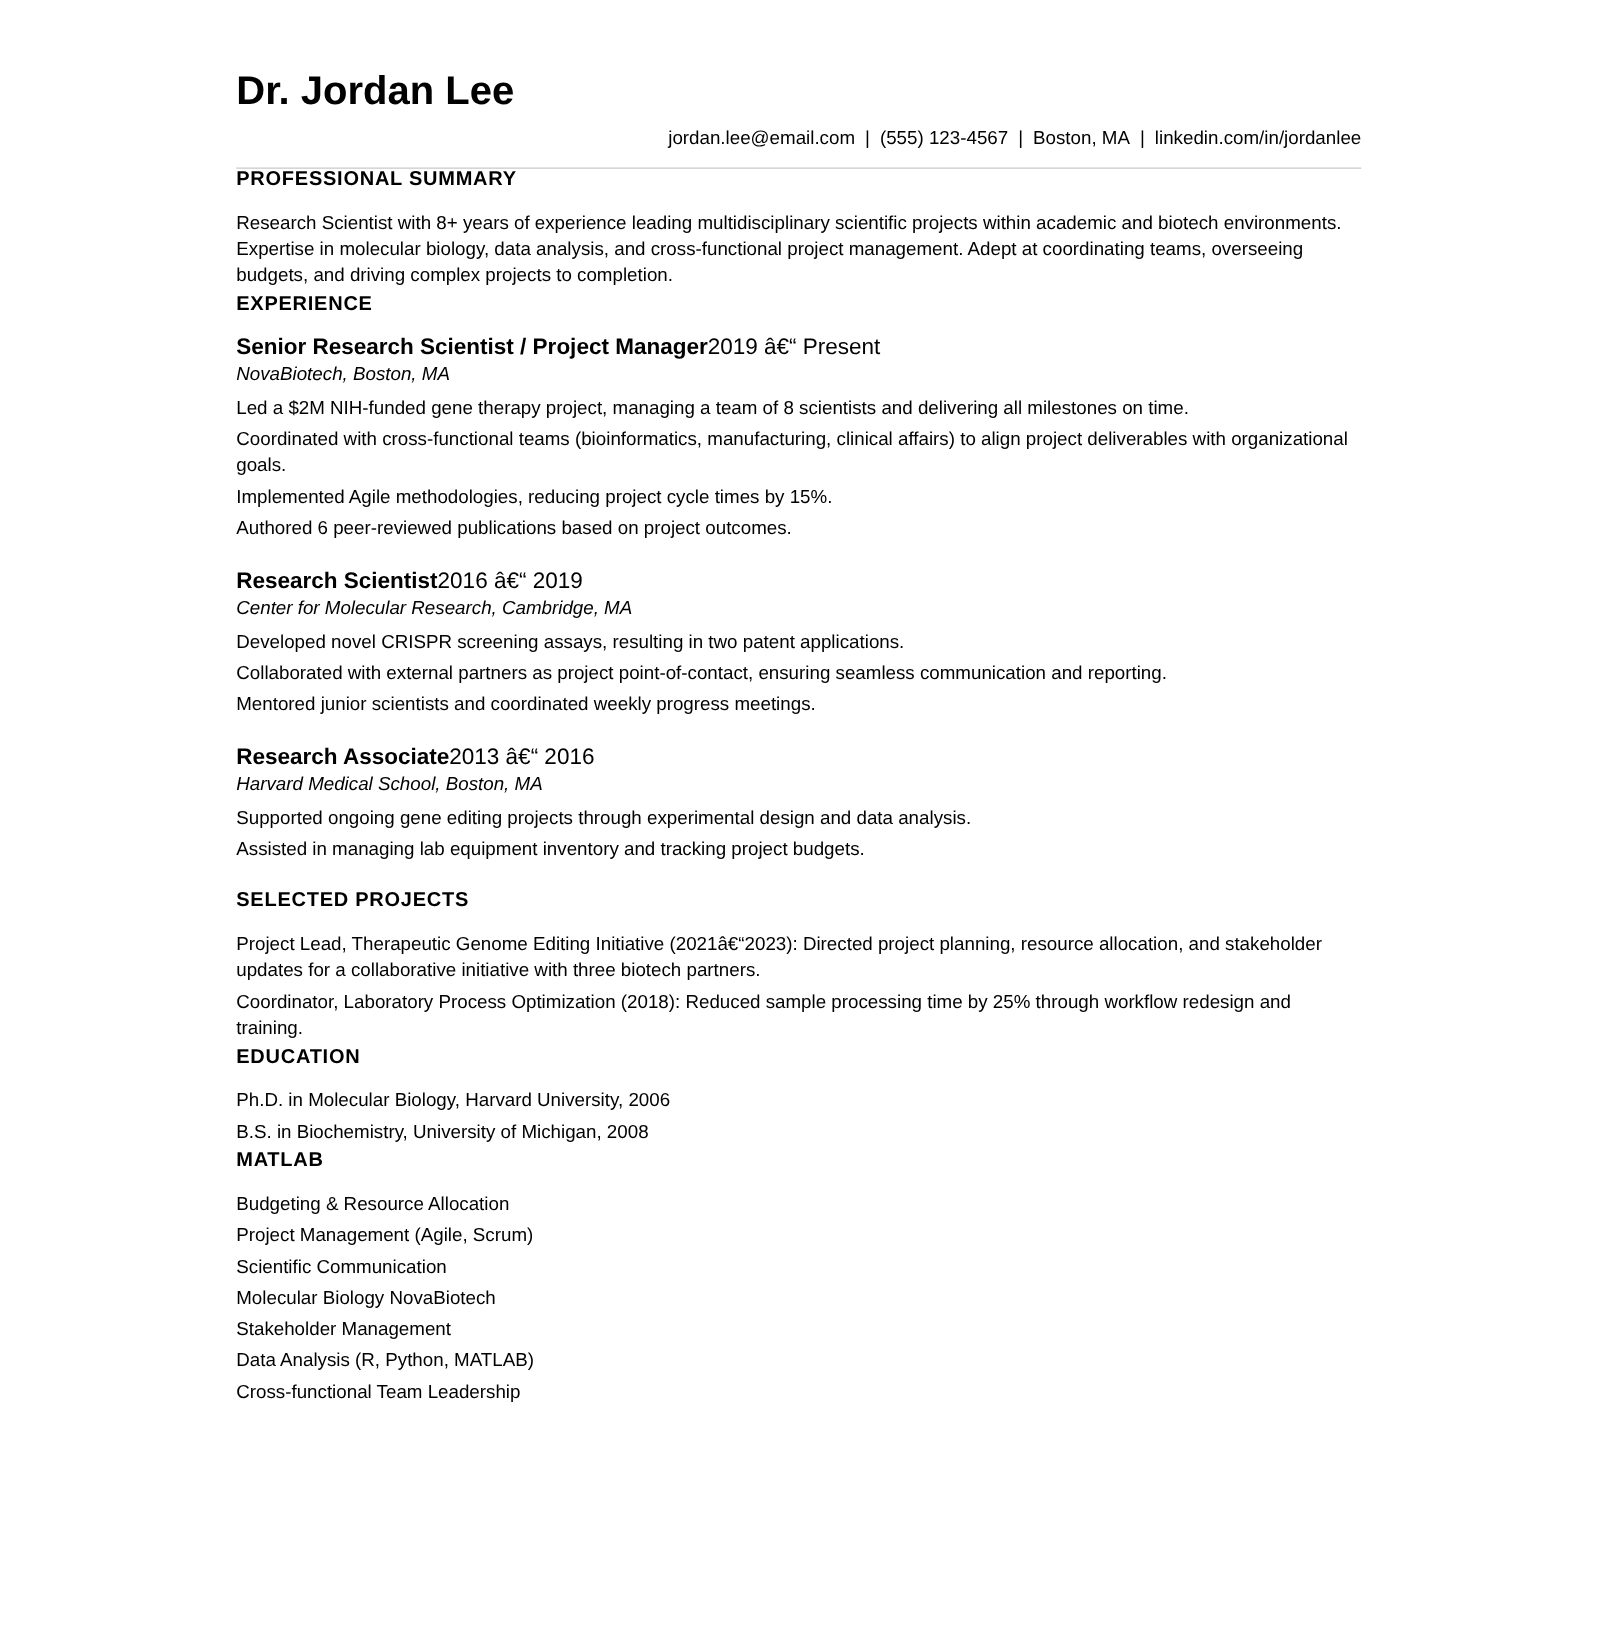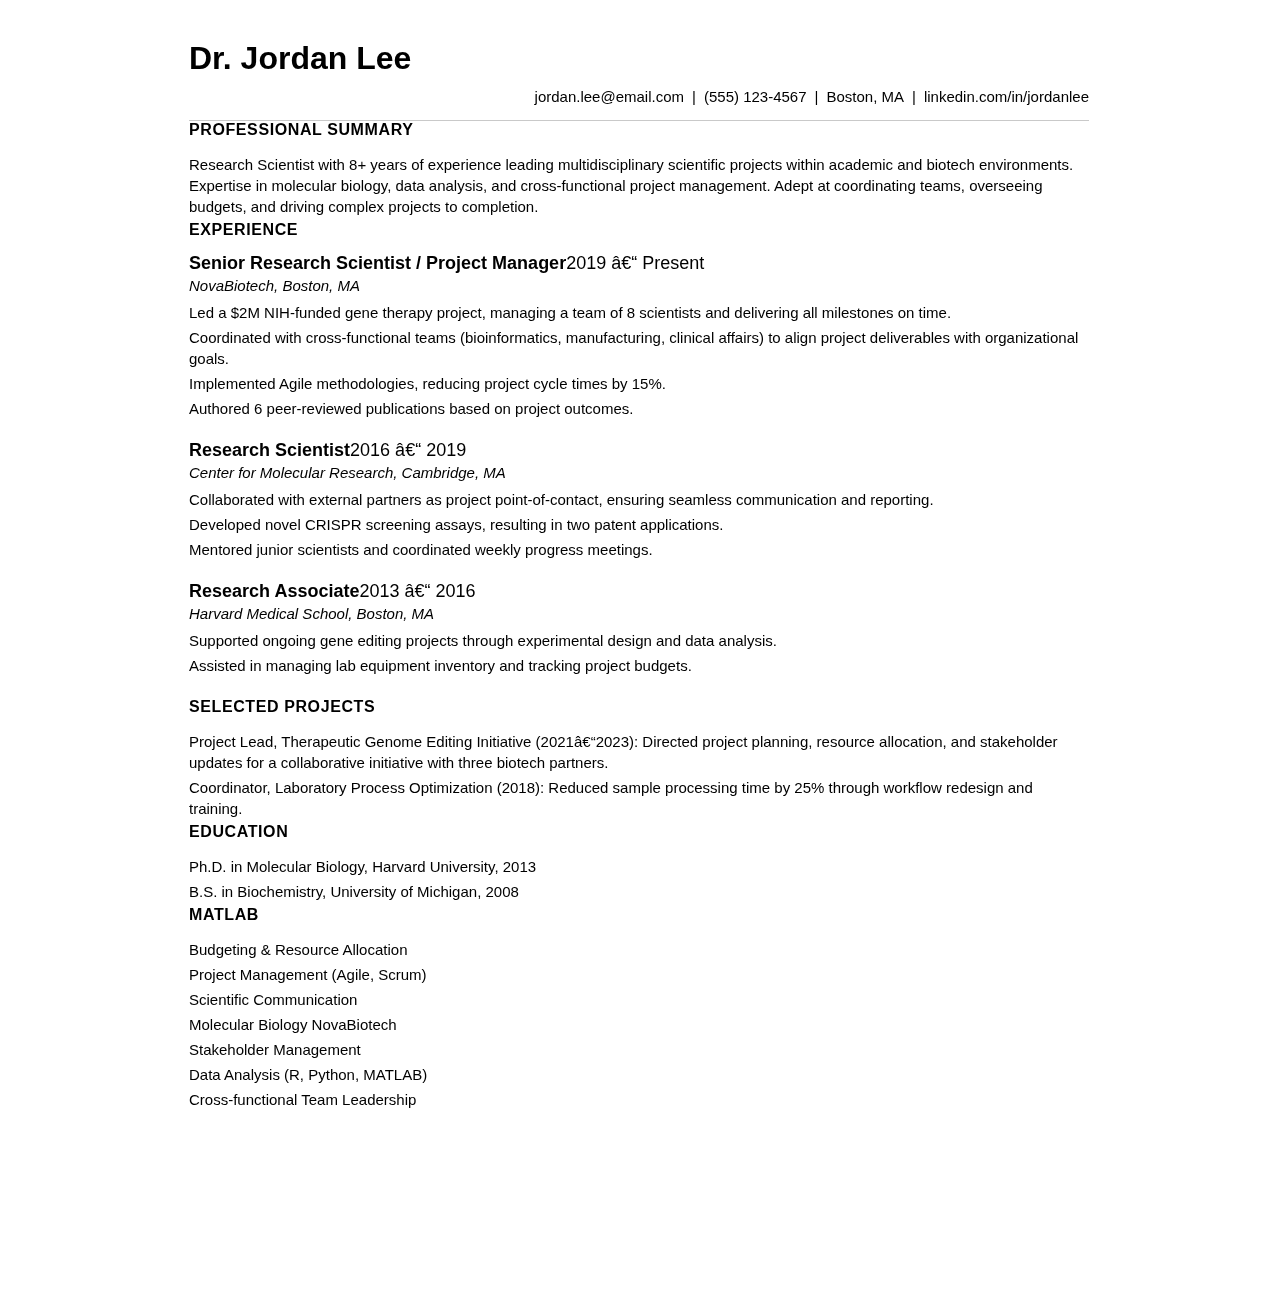--- a/index.html
+++ b/index.html
@@ -10,21 +10,21 @@
   }
   body {
     width: 1278px;
     height: 1300px;
     font-family: "Liberation Sans", sans-serif;
     color: #000000;
   }
   .page {
     width: 900px;
     margin: 0 auto;
-    padding-top: 40px;
+    padding-top: 54px;
   }
   .candidate-name {
     font-size: 32px;
     font-weight: bold;
     margin: 0 0 12px 0;
     line-height: 36px;
   }
   .contact-line {
     font-size: 15px;
     line-height: 18px;
@@ -107,22 +107,22 @@
       <p class="body-text">Implemented Agile methodologies, reducing project cycle times by 15%.</p>
       <p class="body-text">Authored 6 peer-reviewed publications based on project outcomes.</p>
     </div>
 
     <div class="job">
       <div class="job-header">
         <span class="job-title">Research Scientist</span>
         <span class="job-dates">2016 â€“ 2019</span>
       </div>
       <div class="job-company">Center for Molecular Research, Cambridge, MA</div>
+      <p class="body-text">Developed novel CRISPR screening assays, resulting in two patent applications.</p>
       <p class="body-text">Collaborated with external partners as project point-of-contact, ensuring seamless communication and reporting.</p>
-      <p class="body-text">Developed novel CRISPR screening assays, resulting in two patent applications.</p>
       <p class="body-text">Mentored junior scientists and coordinated weekly progress meetings.</p>
     </div>
 
     <div class="job">
       <div class="job-header">
         <span class="job-title">Research Associate</span>
         <span class="job-dates">2013 â€“ 2016</span>
       </div>
       <div class="job-company">Harvard Medical School, Boston, MA</div>
       <p class="body-text">Supported ongoing gene editing projects through experimental design and data analysis.</p>
@@ -131,21 +131,21 @@
   </div>
 
   <div class="section">
     <h2 class="section-heading">SELECTED PROJECTS</h2>
     <p class="body-text">Project Lead, Therapeutic Genome Editing Initiative (2021â€“2023): Directed project planning, resource allocation, and stakeholder updates for a collaborative initiative with three biotech partners.</p>
     <p class="body-text">Coordinator, Laboratory Process Optimization (2018): Reduced sample processing time by 25% through workflow redesign and training.</p>
   </div>
 
   <div class="section">
     <h2 class="section-heading">EDUCATION</h2>
-    <p class="body-text">Ph.D. in Molecular Biology, Harvard University, 2013</p>
+    <p class="body-text">Ph.D. in Molecular Biology, Harvard University, 2006</p>
     <p class="body-text">B.S. in Biochemistry, University of Michigan, 2008</p>
   </div>
 
   <div class="section">
     <h2 class="section-heading">MATLAB</h2>
     <p class="body-text">Budgeting &amp; Resource Allocation</p>
     <p class="body-text">Project Management (Agile, Scrum)</p>
     <p class="body-text">Scientific Communication</p>
     <p class="body-text">Molecular Biology NovaBiotech</p>
     <p class="body-text">Stakeholder Management</p>

